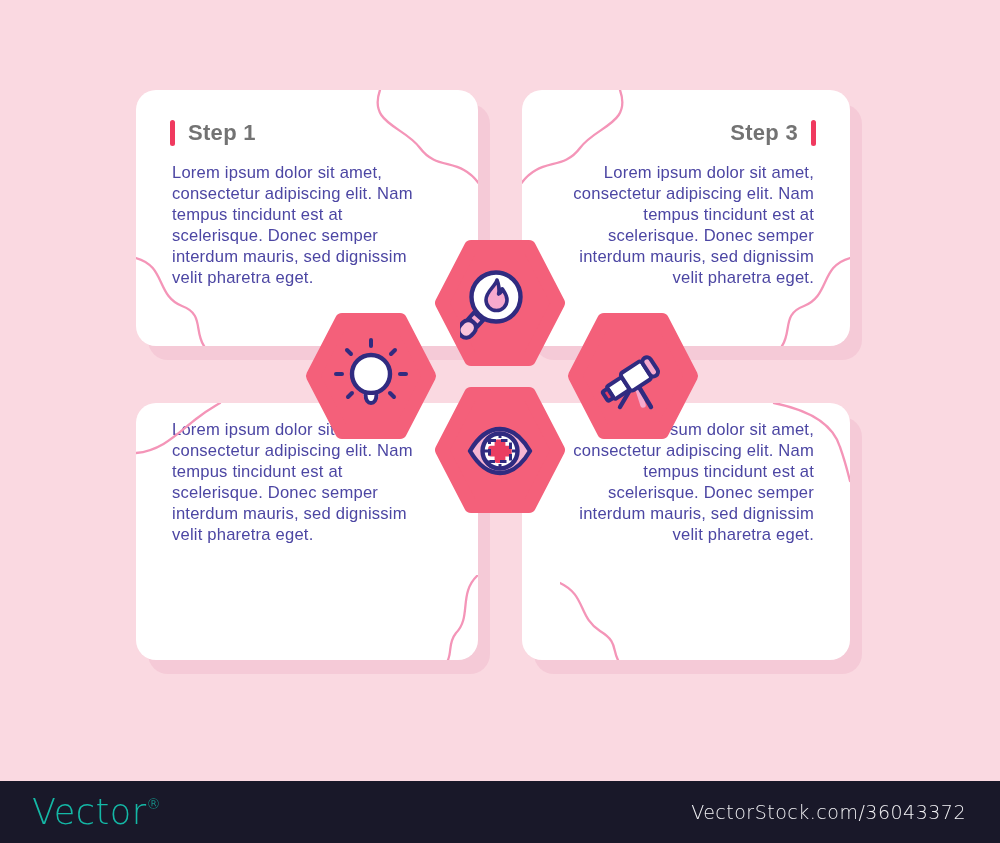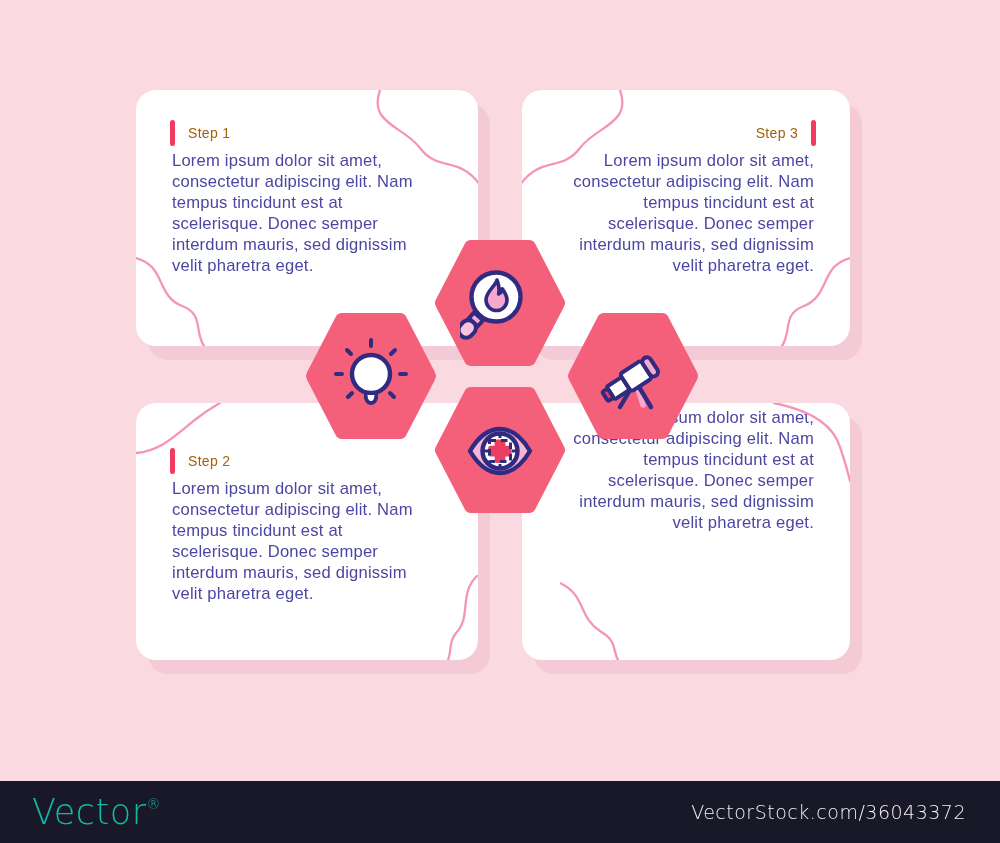--- a/index.html
+++ b/index.html
@@ -28,25 +28,25 @@
     margin-top:30px;
   }
   .card2 .title-row,.card4 .title-row{margin-top:45px;}
   .card1 .title-row,.card2 .title-row{padding-left:34px;}
   .card3 .title-row,.card4 .title-row{flex-direction:row-reverse;padding-right:34px;}
   .accent-bar{
     width:5px;height:26px;border-radius:2.5px;
     background:#F03A5F;flex:0 0 auto;
   }
   .step-title{
-    font-size:14px;font-weight:normal;color:#a16207;
+    font-size:22px;font-weight:bold;color:#737373;
     letter-spacing:.3px;
   }
   .step-body{
-    margin-top:4px;
+    margin-top:16px;
     font-size:16.6px;line-height:21px;color:#4C46A3;
     white-space:pre-line;letter-spacing:.2px;
   }
   .card1 .step-body,.card2 .step-body{padding-left:36px;padding-right:20px;text-align:left;}
   .card3 .step-body,.card4 .step-body{padding-right:36px;padding-left:20px;text-align:right;}
 
   
   .squig{position:absolute;pointer-events:none;}
   .squig path{fill:none;stroke:#F495B8;stroke-width:2.3;stroke-linecap:round;}
 
@@ -110,24 +110,20 @@
 velit pharetra eget.</div>
     <svg class="squig" style="left:-4px;top:0;" width="130" height="120" viewBox="0 0 130 120">
       <path d="M102,0 C114,34 78,36 62,58 C44,82 22,66 2,95"></path>
     </svg>
     <svg class="squig" style="right:0;bottom:0;" width="120" height="110" viewBox="0 0 120 110">
       <path d="M120,22 C90,30 100,60 74,70 C52,78 62,95 52,110"></path>
     </svg>
   </div>
 
   <div class="card card2">
-    <div class="title-row">
-      <div class="accent-bar"></div>
-      <div class="step-title">Step 2</div>
-    </div>
     <div class="step-body">Lorem ipsum dolor sit amet,
 consectetur adipiscing elit. Nam
 tempus tincidunt est at
 scelerisque. Donec semper
 interdum mauris, sed dignissim
 velit pharetra eget.</div>
     <svg class="squig" style="left:0;top:0;" width="90" height="55" viewBox="0 0 90 55">
       <path d="M0,50 C26,48 42,30 60,16 C70,8 74,6 84,0"></path>
     </svg>
     <svg class="squig" style="right:0;bottom:0;" width="60" height="85" viewBox="0 0 60 85">

